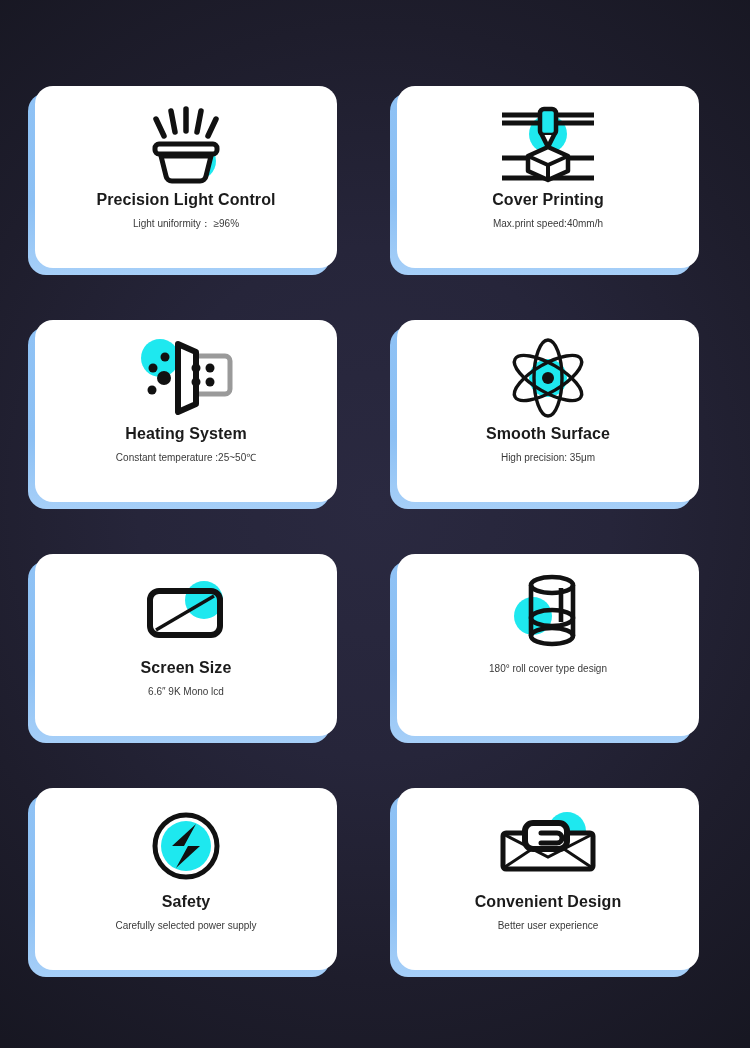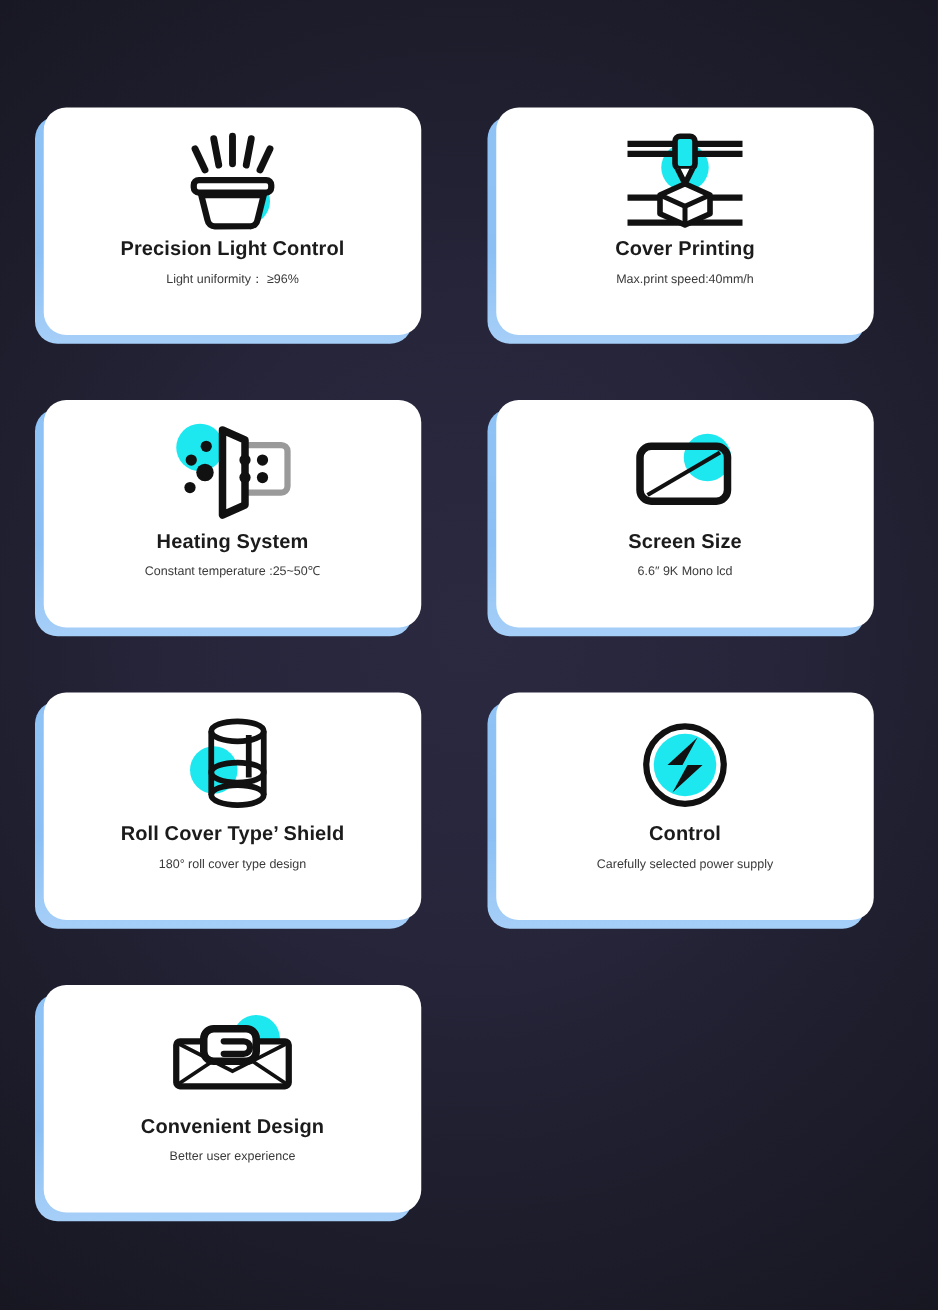--- a/index.html
+++ b/index.html
@@ -187,20 +187,40 @@
                 <circle cx="18" cy="52" r="4.5"></circle>
               </g>
             </svg>
           </div>
           <div class="card-title">Heating System</div>
           <div class="card-sub">Constant temperature :25~50℃</div>
         </div>
       </div>
     </div>
 
+    <div class="cell">
+      <div class="card-wrap">
+        <div class="card-shadow"></div>
+        <div class="card">
+          <div class="icon-box">
+            <svg width="86" height="82" viewBox="0 0 86 82">
+              <circle cx="43" cy="41" r="19" fill="#1ee8ef"></circle>
+              <g fill="none" stroke="#111" stroke-width="3.4">
+                <ellipse cx="43" cy="41" rx="14" ry="38"></ellipse>
+                <ellipse cx="43" cy="41" rx="14" ry="38" transform="rotate(60 43 41)"></ellipse>
+                <ellipse cx="43" cy="41" rx="14" ry="38" transform="rotate(120 43 41)"></ellipse>
+              </g>
+              <circle cx="43" cy="41" r="6" fill="#111"></circle>
+            </svg>
+          </div>
+          <div class="card-title">Smooth Surface</div>
+          <div class="card-sub">High precision: 35μm</div>
+        </div>
+      </div>
+    </div>
 
     <div class="cell">
       <div class="card-wrap">
         <div class="card-shadow"></div>
         <div class="card">
           <div class="icon-box">
             <svg width="104" height="74" viewBox="0 0 104 74">
               <circle cx="70" cy="25" r="19" fill="#1ee8ef"></circle>
               <rect x="16" y="16" width="70" height="44" rx="9" fill="none" stroke="#111" stroke-width="6"></rect>
               <line x1="22" y1="55" x2="80" y2="21" stroke="#111" stroke-width="3.4"></line>
@@ -222,38 +242,37 @@
               <g fill="none" stroke="#111" stroke-width="4.6">
                 <ellipse cx="49" cy="13" rx="21" ry="8"></ellipse>
                 <line x1="28" y1="13" x2="28" y2="64"></line>
                 <line x1="70" y1="13" x2="70" y2="64"></line>
                 <ellipse cx="49" cy="64" rx="21" ry="8"></ellipse>
                 <ellipse cx="49" cy="46" rx="21" ry="8"></ellipse>
                 <line x1="58" y1="16" x2="58" y2="50"></line>
               </g>
             </svg>
           </div>
-          <div class="card-title">Roll Cover Type’ Shield</div>
           <div class="card-sub">180° roll cover type design</div>
         </div>
       </div>
     </div>
 
     <div class="cell">
       <div class="card-wrap">
         <div class="card-shadow"></div>
         <div class="card">
           <div class="icon-box">
             <svg width="76" height="76" viewBox="0 0 76 76">
               <circle cx="38" cy="38" r="25" fill="#1ee8ef"></circle>
               <circle cx="38" cy="38" r="31" fill="none" stroke="#111" stroke-width="5"></circle>
               <path d="M48 16 L24 38 L40 38 L28 60 L52 38 L36 38 Z" fill="#111"></path>
             </svg>
           </div>
-          <div class="card-title">Control</div>
+          <div class="card-title">Safety</div>
           <div class="card-sub">Carefully selected power supply</div>
         </div>
       </div>
     </div>
 
     <div class="cell">
       <div class="card-wrap">
         <div class="card-shadow"></div>
         <div class="card">
           <div class="icon-box">

